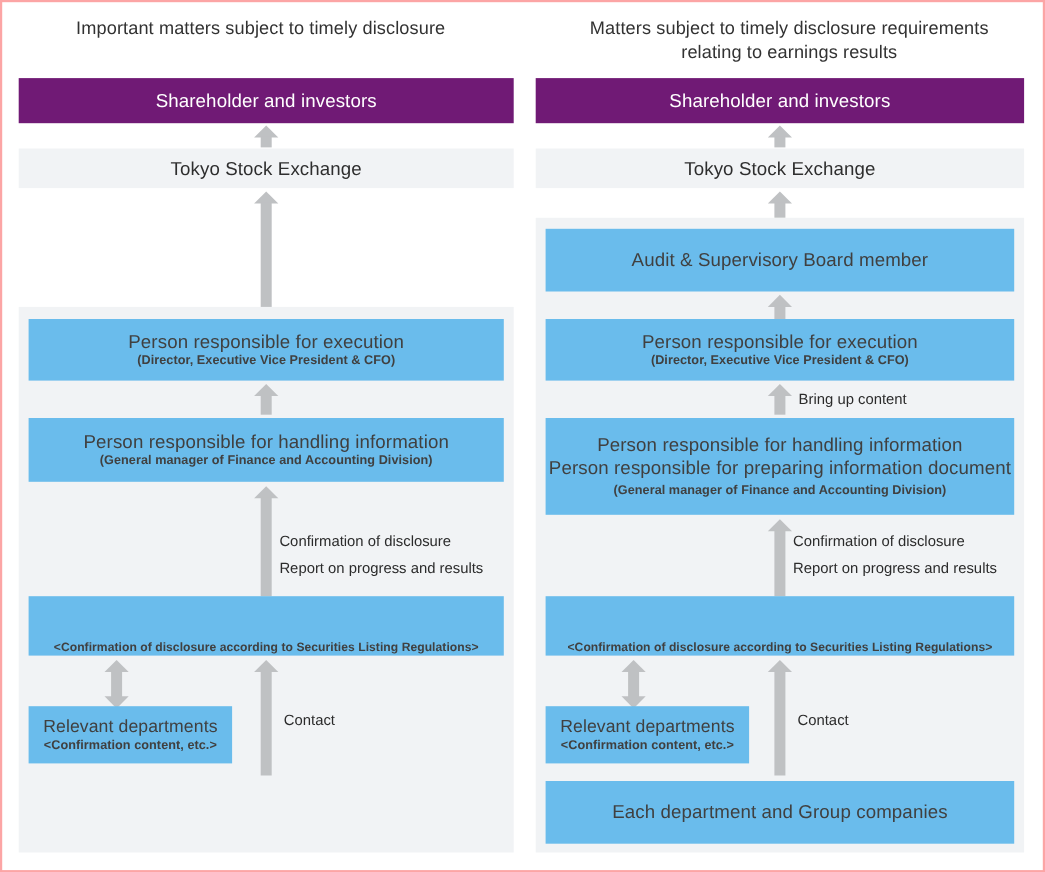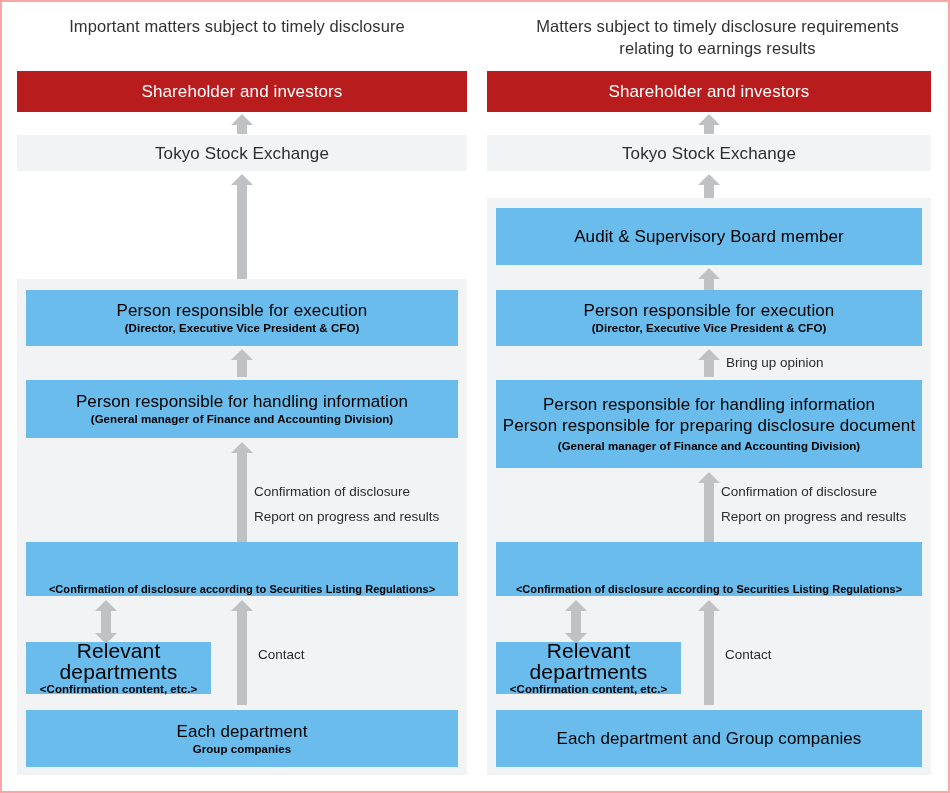--- a/index.html
+++ b/index.html
@@ -48,44 +48,44 @@
     position: absolute;
     box-sizing: border-box;
     display: flex;
     flex-direction: column;
     align-items: center;
     justify-content: center;
     text-align: center;
   }
 
   .dark {
-    background: #b91c1c;
+    background: #701a75;
     color: #ffffff;
   }
   .lightgray {
     background: #f1f3f5;
     color: #2e2e2e;
   }
   .blue {
     background: #6abcec;
-    color: #000000;
+    color: #404040;
     text-align: center;
   }
   .container-gray {
     position: absolute;
     background: #f1f3f5;
   }
 
   .t-main {
     font-size: 17px;
     line-height: 21px;
     font-weight: normal;
     letter-spacing: .1px;
   }
-  .t-main.sm { font-size: 21px; }
+  .t-main.sm { font-size: 16px; }
   .t-sub {
     font-size: 11.5px;
     line-height: 15px;
     font-weight: bold;
     letter-spacing: .05px;
   }
   .t-sub.tiny { font-size: 11px; margin-top: 40px; }
 
   .label {
     position: absolute;
@@ -193,24 +193,20 @@
       <div class="shaft" style="top:10px; width:10px; height:95px;"></div>
     </div>
 
     <div class="label" style="left:256px; top:640px;">Contact</div>
 
     <div class="box blue" style="left:24px; top:640px; width:185px; height:52px;">
       <div class="t-main sm">Relevant departments</div>
       <div class="t-sub">&lt;Confirmation content, etc.&gt;</div>
     </div>
 
-    <div class="box blue" style="left:24px; top:708px; width:432px; height:57px;">
-      <div class="t-main">Each department</div>
-      <div class="t-sub">Group companies</div>
-    </div>
   </div>
 
   <div class="panel right">
 
     <div class="panel-title">
       <div>Matters subject to timely disclosure requirements</div>
       <div>relating to earnings results</div>
     </div>
 
     <div class="box dark" style="left:4px; top:69px; width:444px; height:41px;">
@@ -244,25 +240,25 @@
 
     <div class="box blue" style="left:13px; top:288px; width:426px; height:56px;">
       <div class="t-main">Person responsible for execution</div>
       <div class="t-sub">(Director, Executive Vice President &amp; CFO)</div>
     </div>
 
     <div class="arrow" style="left:214px; top:347px; width:24px; height:28px;">
       <div class="head-up"></div>
       <div class="shaft" style="top:10px; width:10px; height:18px;"></div>
     </div>
-    <div class="label" style="left:243px; top:348px;">Bring up opinion</div>
+    <div class="label" style="left:243px; top:348px;">Bring up content</div>
 
     <div class="box blue" style="left:13px; top:378px; width:426px; height:88px;">
       <div class="t-main">Person responsible for handling information</div>
-      <div class="t-main">Person responsible for preparing disclosure document</div>
+      <div class="t-main">Person responsible for preparing information document</div>
       <div class="t-sub" style="margin-top:3px;">(General manager of Finance and Accounting Division)</div>
     </div>
 
     <div class="arrow" style="left:214px; top:470px; width:24px; height:70px;">
       <div class="head-up"></div>
       <div class="shaft" style="top:10px; width:10px; height:60px;"></div>
     </div>
 
     <div class="label" style="left:238px; top:477px;">Confirmation of disclosure</div>
     <div class="label" style="left:238px; top:502px;">Report on progress and results</div>

